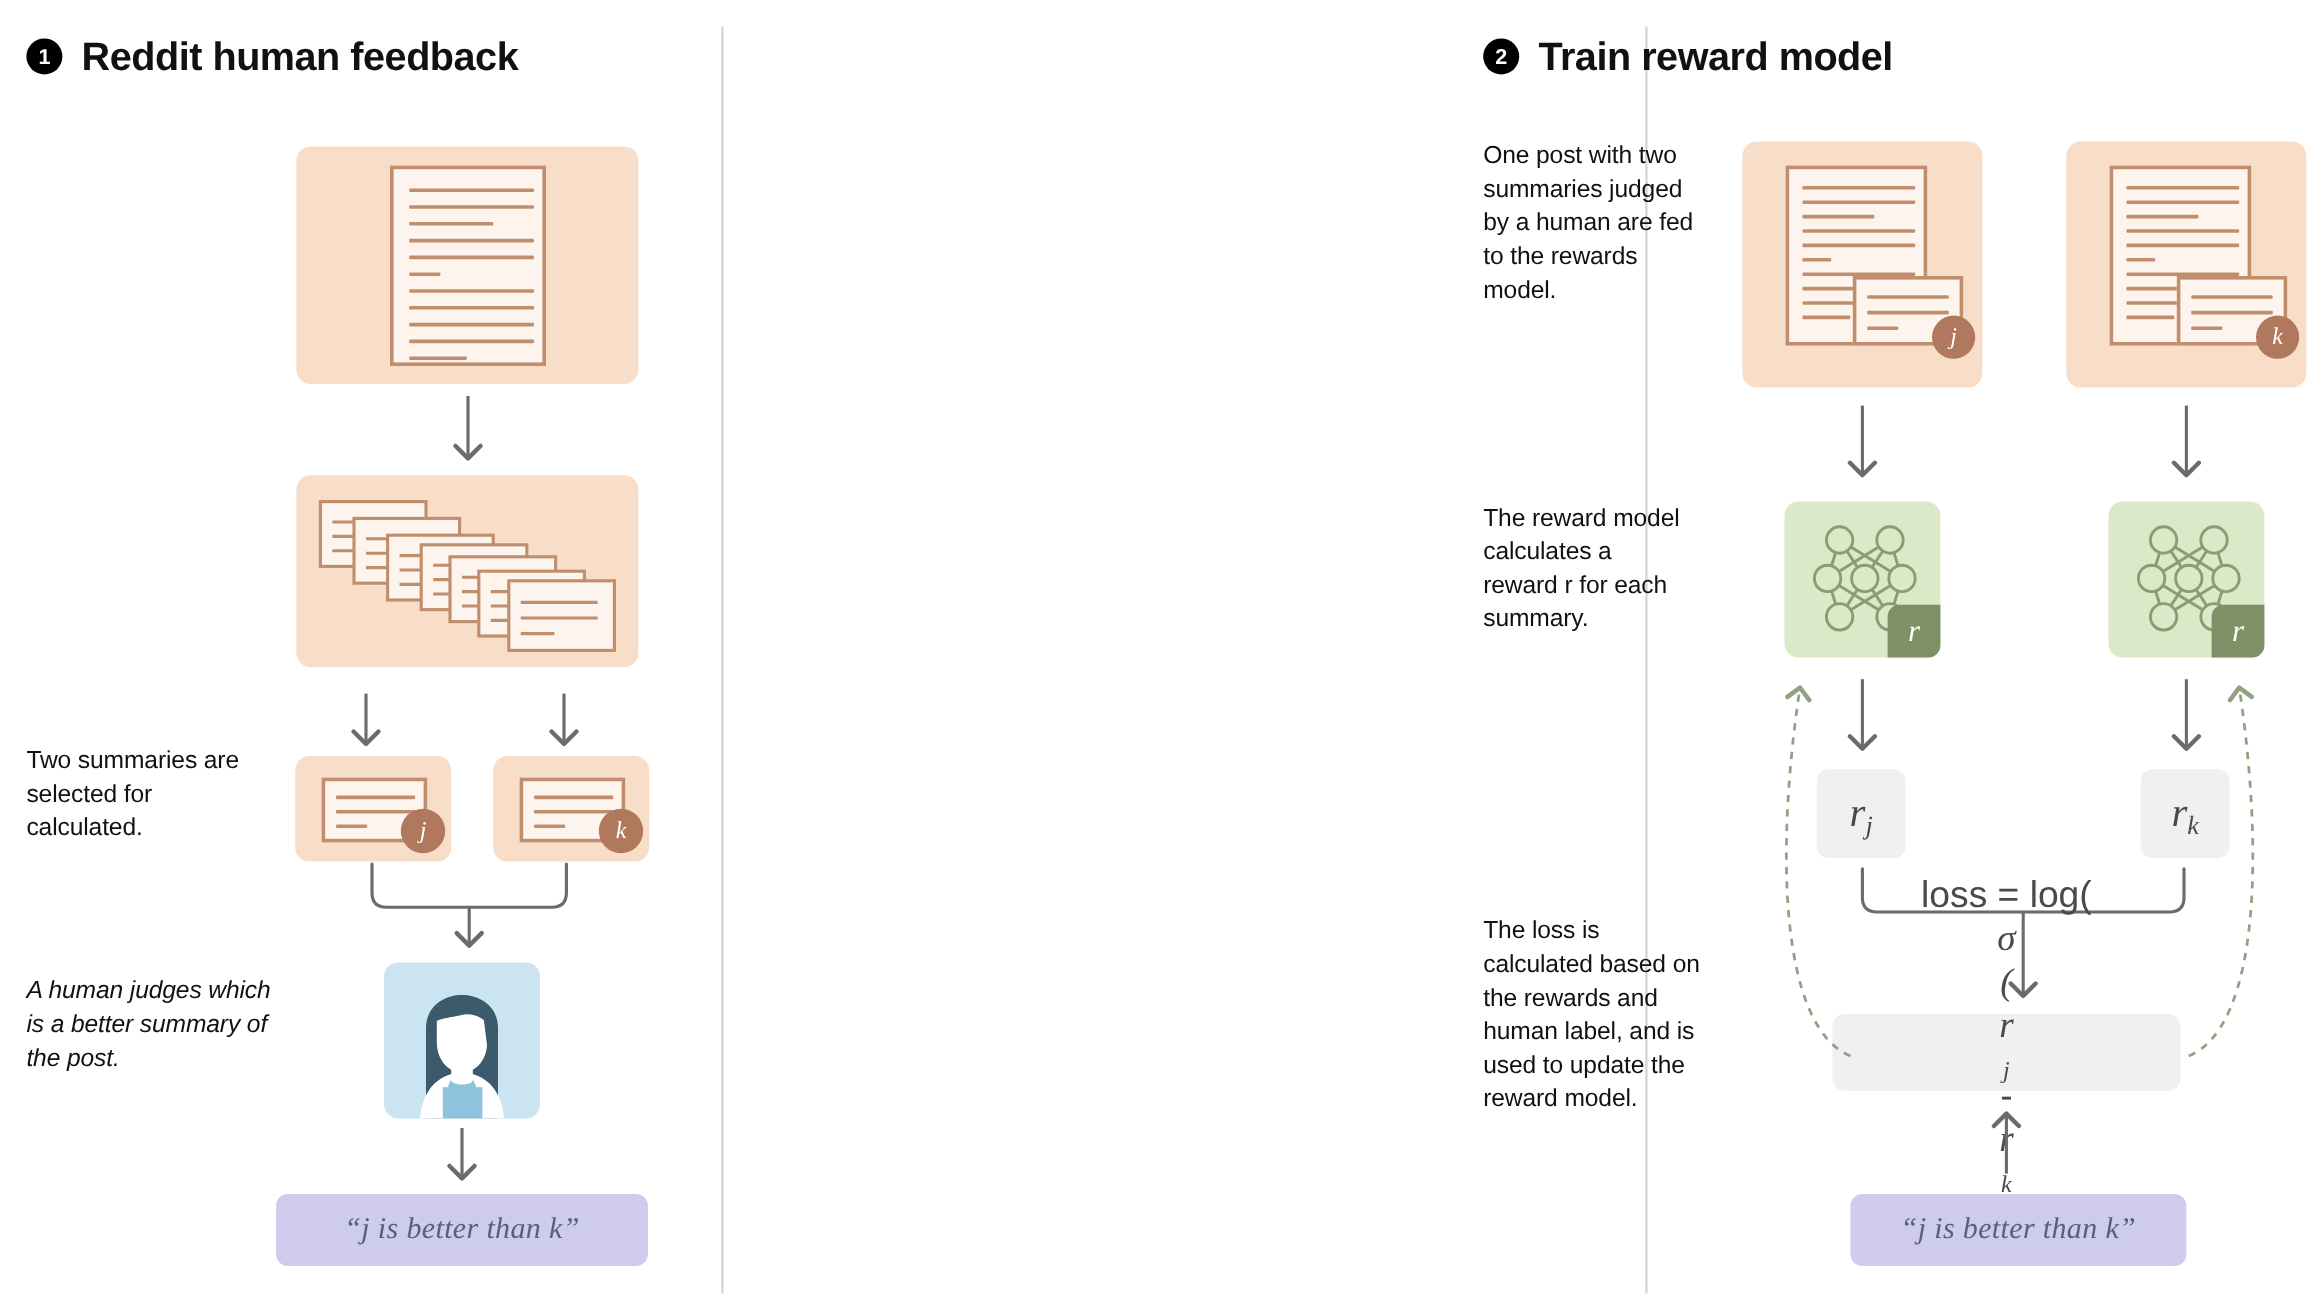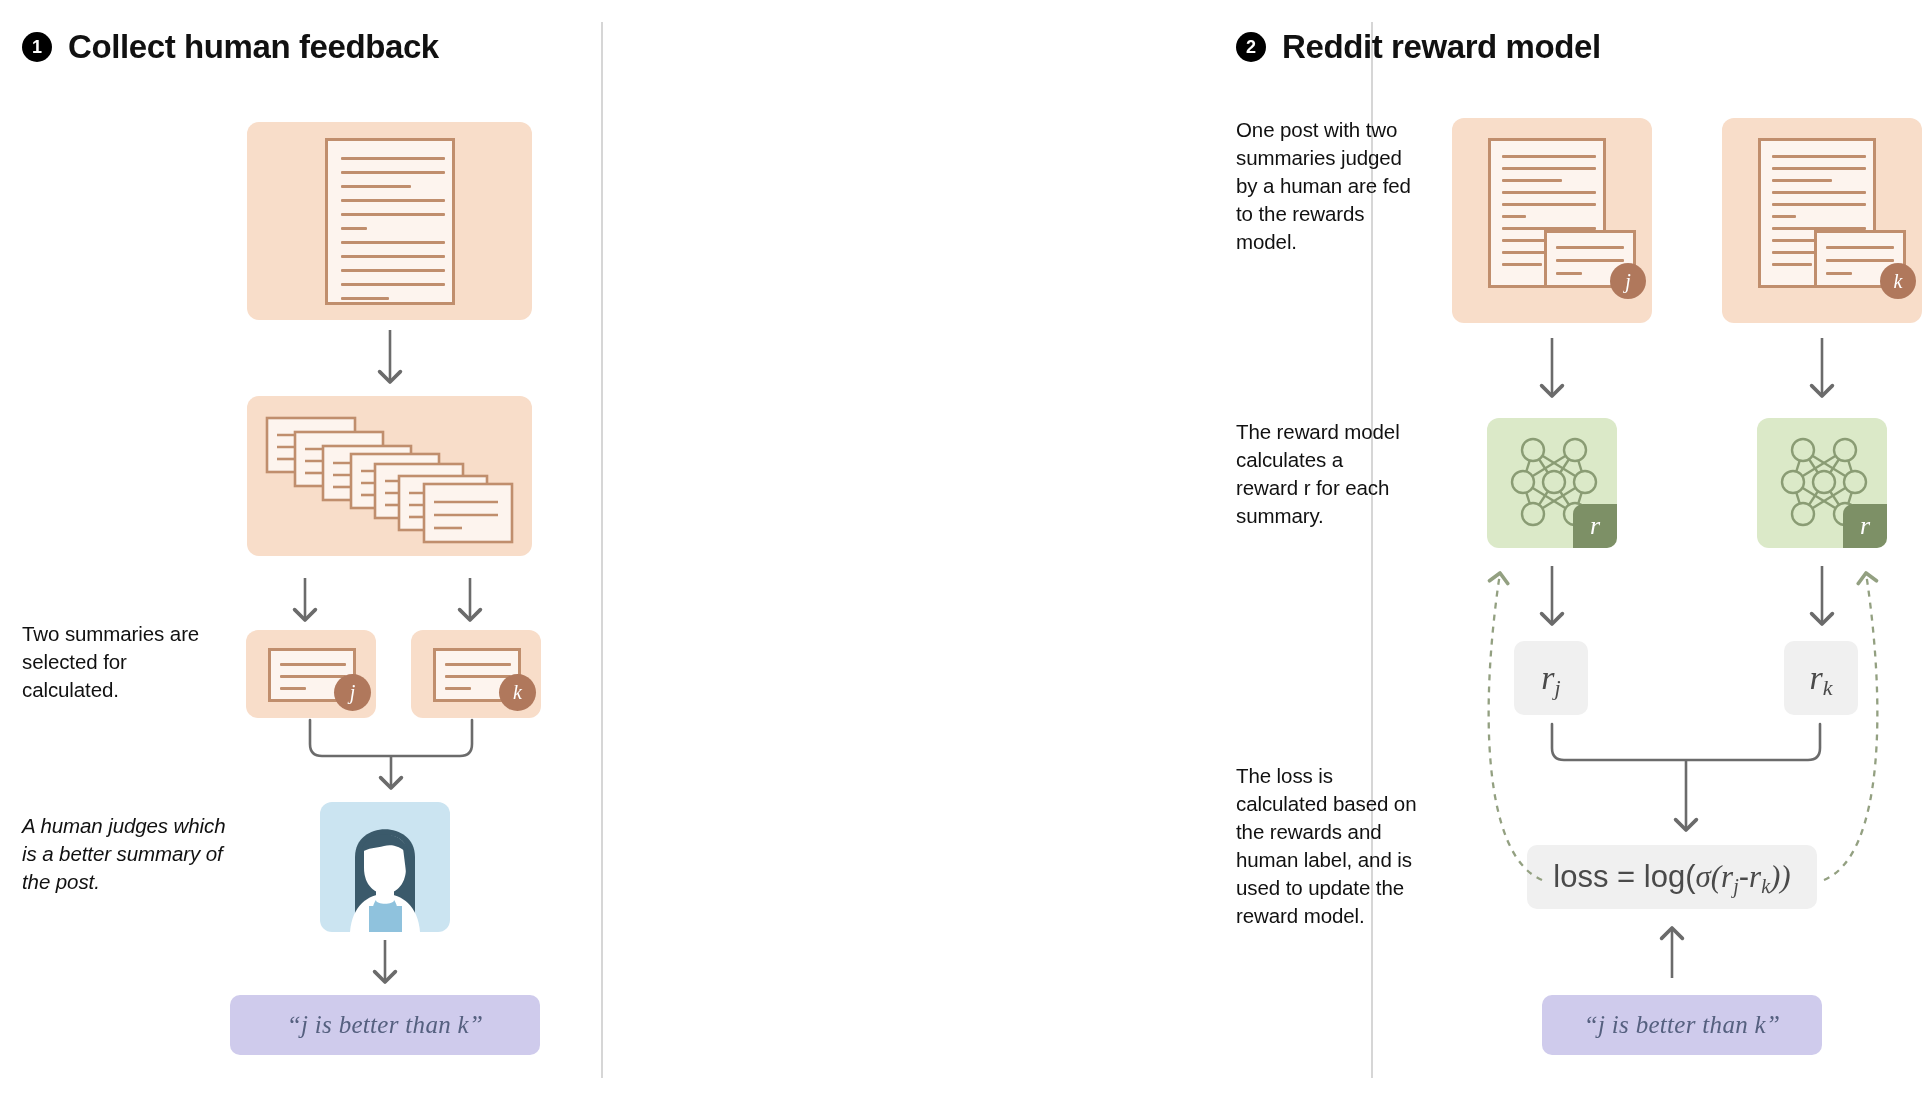--- a/index.html
+++ b/index.html
@@ -119,21 +119,21 @@
       <marker id="ahead-dash-g" markerWidth="10" markerHeight="10" refX="5" refY="5" orient="auto" markerUnits="strokeWidth">
         <path d="M1,1 L5,5 L1,9" fill="none" stroke="#7a7a7a" stroke-width="1.6" stroke-linecap="round" stroke-linejoin="round"></path>
       </marker>
     </defs>
   </svg>
 
   <div class="col" id="col-1">
 
     <div class="heading" id="heading-1">
       <div class="step-badge">1</div>
-      <div class="heading-title">Collect human feedback</div>
+      <div class="heading-title">Reddit human feedback</div>
     </div>
 
 
     <div class="tile tile-peach" style="left:247px; top:122px; width:285px; height:198px;">
       <div class="doc" style="left:78px; top:16px; width:130px; height:167px;">
         <div class="line" style="left:13px; top:16px; width:104px;"></div>
         <div class="line" style="left:13px; top:30px; width:104px;"></div>
         <div class="line" style="left:13px; top:44px; width:70px;"></div>
         <div class="line" style="left:13px; top:58px; width:104px;"></div>
         <div class="line" style="left:13px; top:72px; width:104px;"></div>
@@ -257,21 +257,21 @@
       <line x1="10" y1="0" x2="10" y2="42" stroke="#6b6b6b" stroke-width="2.6" marker-end="url(#ahead)"></line>
     </svg>
 
     <div class="verdict" style="left:230px; top:995px; width:310px; height:60px;">“j is better than k”</div>
   </div>
 
   <div class="col" id="col-2">
 
     <div class="heading" id="heading-2">
       <div class="step-badge">2</div>
-      <div class="heading-title">Reddit reward model</div>
+      <div class="heading-title">Train reward model</div>
     </div>
 
     <div class="caption" style="left:634px; top:116px; width:180px;">One post with two summaries judged by a human are fed to the rewards model.</div>
 
     <div class="tile tile-peach" style="left:850px; top:118px; width:200px; height:205px;">
       <div class="doc" style="left:36px; top:20px; width:118px; height:150px;">
         <div class="line" style="left:11px; top:14px; width:94px;"></div>
         <div class="line" style="left:11px; top:26px; width:94px;"></div>
         <div class="line" style="left:11px; top:38px; width:60px;"></div>
         <div class="line" style="left:11px; top:50px; width:94px;"></div>
@@ -391,21 +391,21 @@
         <span class="math" style="font-size:22px; position:relative; top:10px;">k</span>
     </div>
 
     <svg class="arrow-svg" style="left:900px; top:722px;" width="420" height="130">
       <path d="M50,2 L50,26 Q50,38 62,38 L306,38 Q318,38 318,26 L318,2" fill="none" stroke="#6b6b6b" stroke-width="2.6" stroke-linecap="round"></path>
       <line x1="184" y1="38" x2="184" y2="108" stroke="#6b6b6b" stroke-width="2.6" marker-end="url(#ahead)"></line>
     </svg>
 
     <div class="caption" style="left:634px; top:762px; width:185px;">The loss is calculated based on the rewards and human label, and is used to update the reward model.</div>
 
-    <div class="chip" style="left:925px; top:845px; width:290px; height:64px; font-size:31px;">
+    <div class="chip" style="left:925px; top:845px; width:290px; height:64px; font-size:31px;flex-direction:column;">
       <span>loss = log(</span>
         <span class="math">σ</span>
         <span class="math">(</span>
         <span class="math">r</span>
         <span class="math" style="font-size:20px; position:relative; top:9px;">j</span>
         <span> - </span>
         <span class="math">r</span>
         <span class="math" style="font-size:20px; position:relative; top:9px;">k</span>
         <span class="math">))</span>
     </div>

